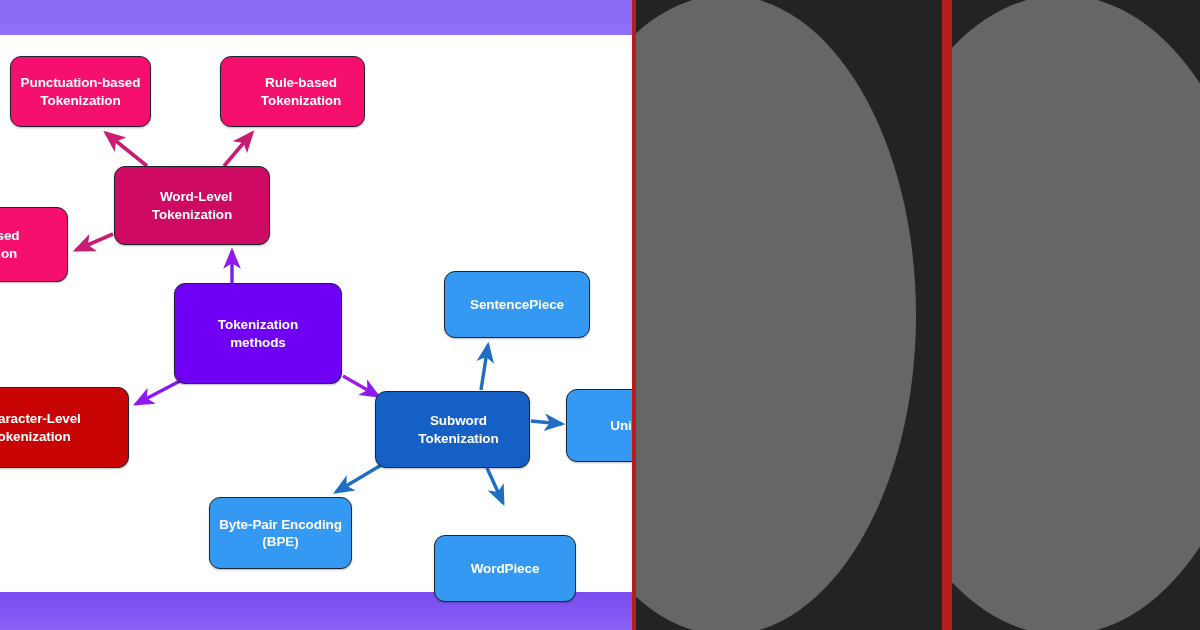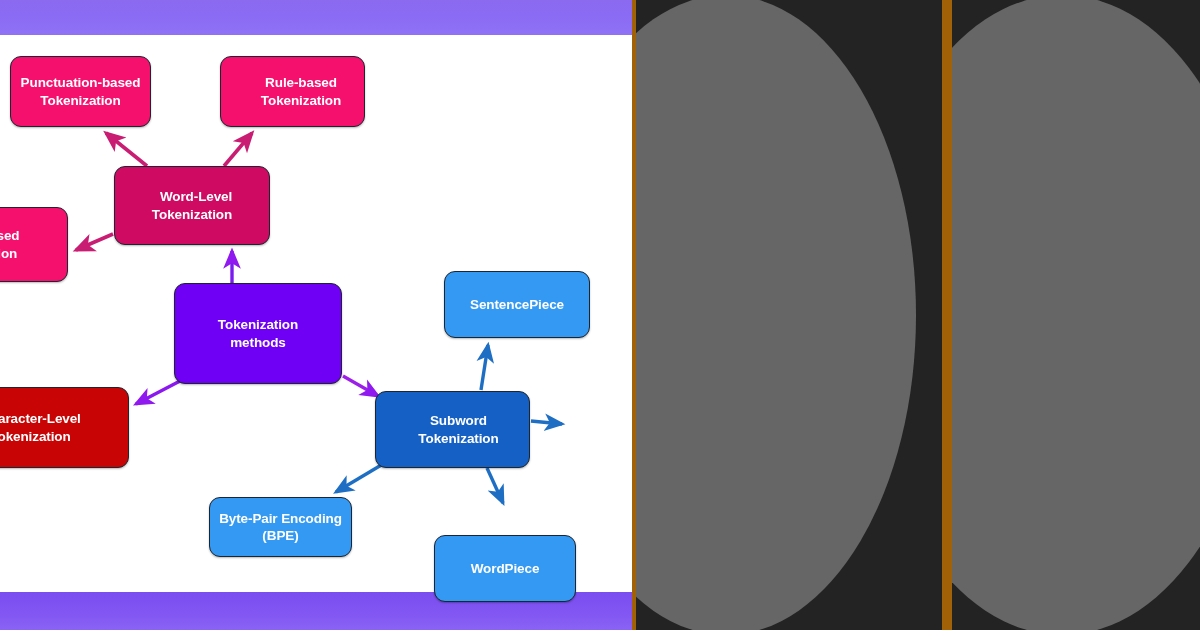--- a/index.html
+++ b/index.html
@@ -5,21 +5,21 @@
   html, body {
     margin: 0;
     padding: 0;
     background: #ffffff;
   }
   #stage {
     position: relative;
     width: 1200px;
     height: 630px;
     overflow: hidden;
-    background: #a16207;
+    background: #b91c1c;
     font-family: "Liberation Sans", sans-serif;
   }
 
   
   #diagram-panel {
     position: absolute;
     left: 0;
     top: 0;
     width: 632px;
     height: 630px;
@@ -146,21 +146,22 @@
 zation</div>
     <div class="node" style="left: 114px; top: 166px; width: 156px; height: 79px; background: rgb(207, 10, 99); text-align: right;">Word-Level
 Tokenization</div>
     <div class="node" style="left: 174px; top: 283px; width: 168px; height: 101px; background: rgb(111, 0, 245);">Tokenization
 methods</div>
     <div class="node" style="left: -68px; top: 387px; width: 197px; height: 81px; background: rgb(201, 4, 4);">Character-Level
 Tokenization</div>
     <div class="node" style="left: 375px; top: 391px; width: 155px; height: 77px; background: rgb(21, 96, 196); padding-left: 20px;">Subword
 Tokenization</div>
     <div class="node" style="left: 444px; top: 271px; width: 146px; height: 67px; background: rgb(51, 153, 243);">SentencePiece</div>
-    <div class="node" style="left: 209px; top: 497px; width: 143px; height: 60px; background: rgb(51, 153, 243);">Byte-Pair Encoding
+    <div class="node" style="left: 566px; top: 389px; width: 110px; height: 73px; background: rgb(51, 153, 243);">Uni</div>
+    <div class="node" style="left: 209px; top: 497px; width: 143px; height: 72px; background: rgb(51, 153, 243);">Byte-Pair Encoding
 (BPE)</div>
     <div class="node" style="left: 434px; top: 535px; width: 142px; height: 67px; background: rgb(51, 153, 243);">WordPiece</div>
   </div>
 
   <div class="ph-panel" id="ph-panel-1">
     <div class="ph-circle" id="ph-circle-1"></div>
   </div>
   <div class="ph-panel" id="ph-panel-2">
     <div class="ph-circle" id="ph-circle-2"></div>
   </div>

